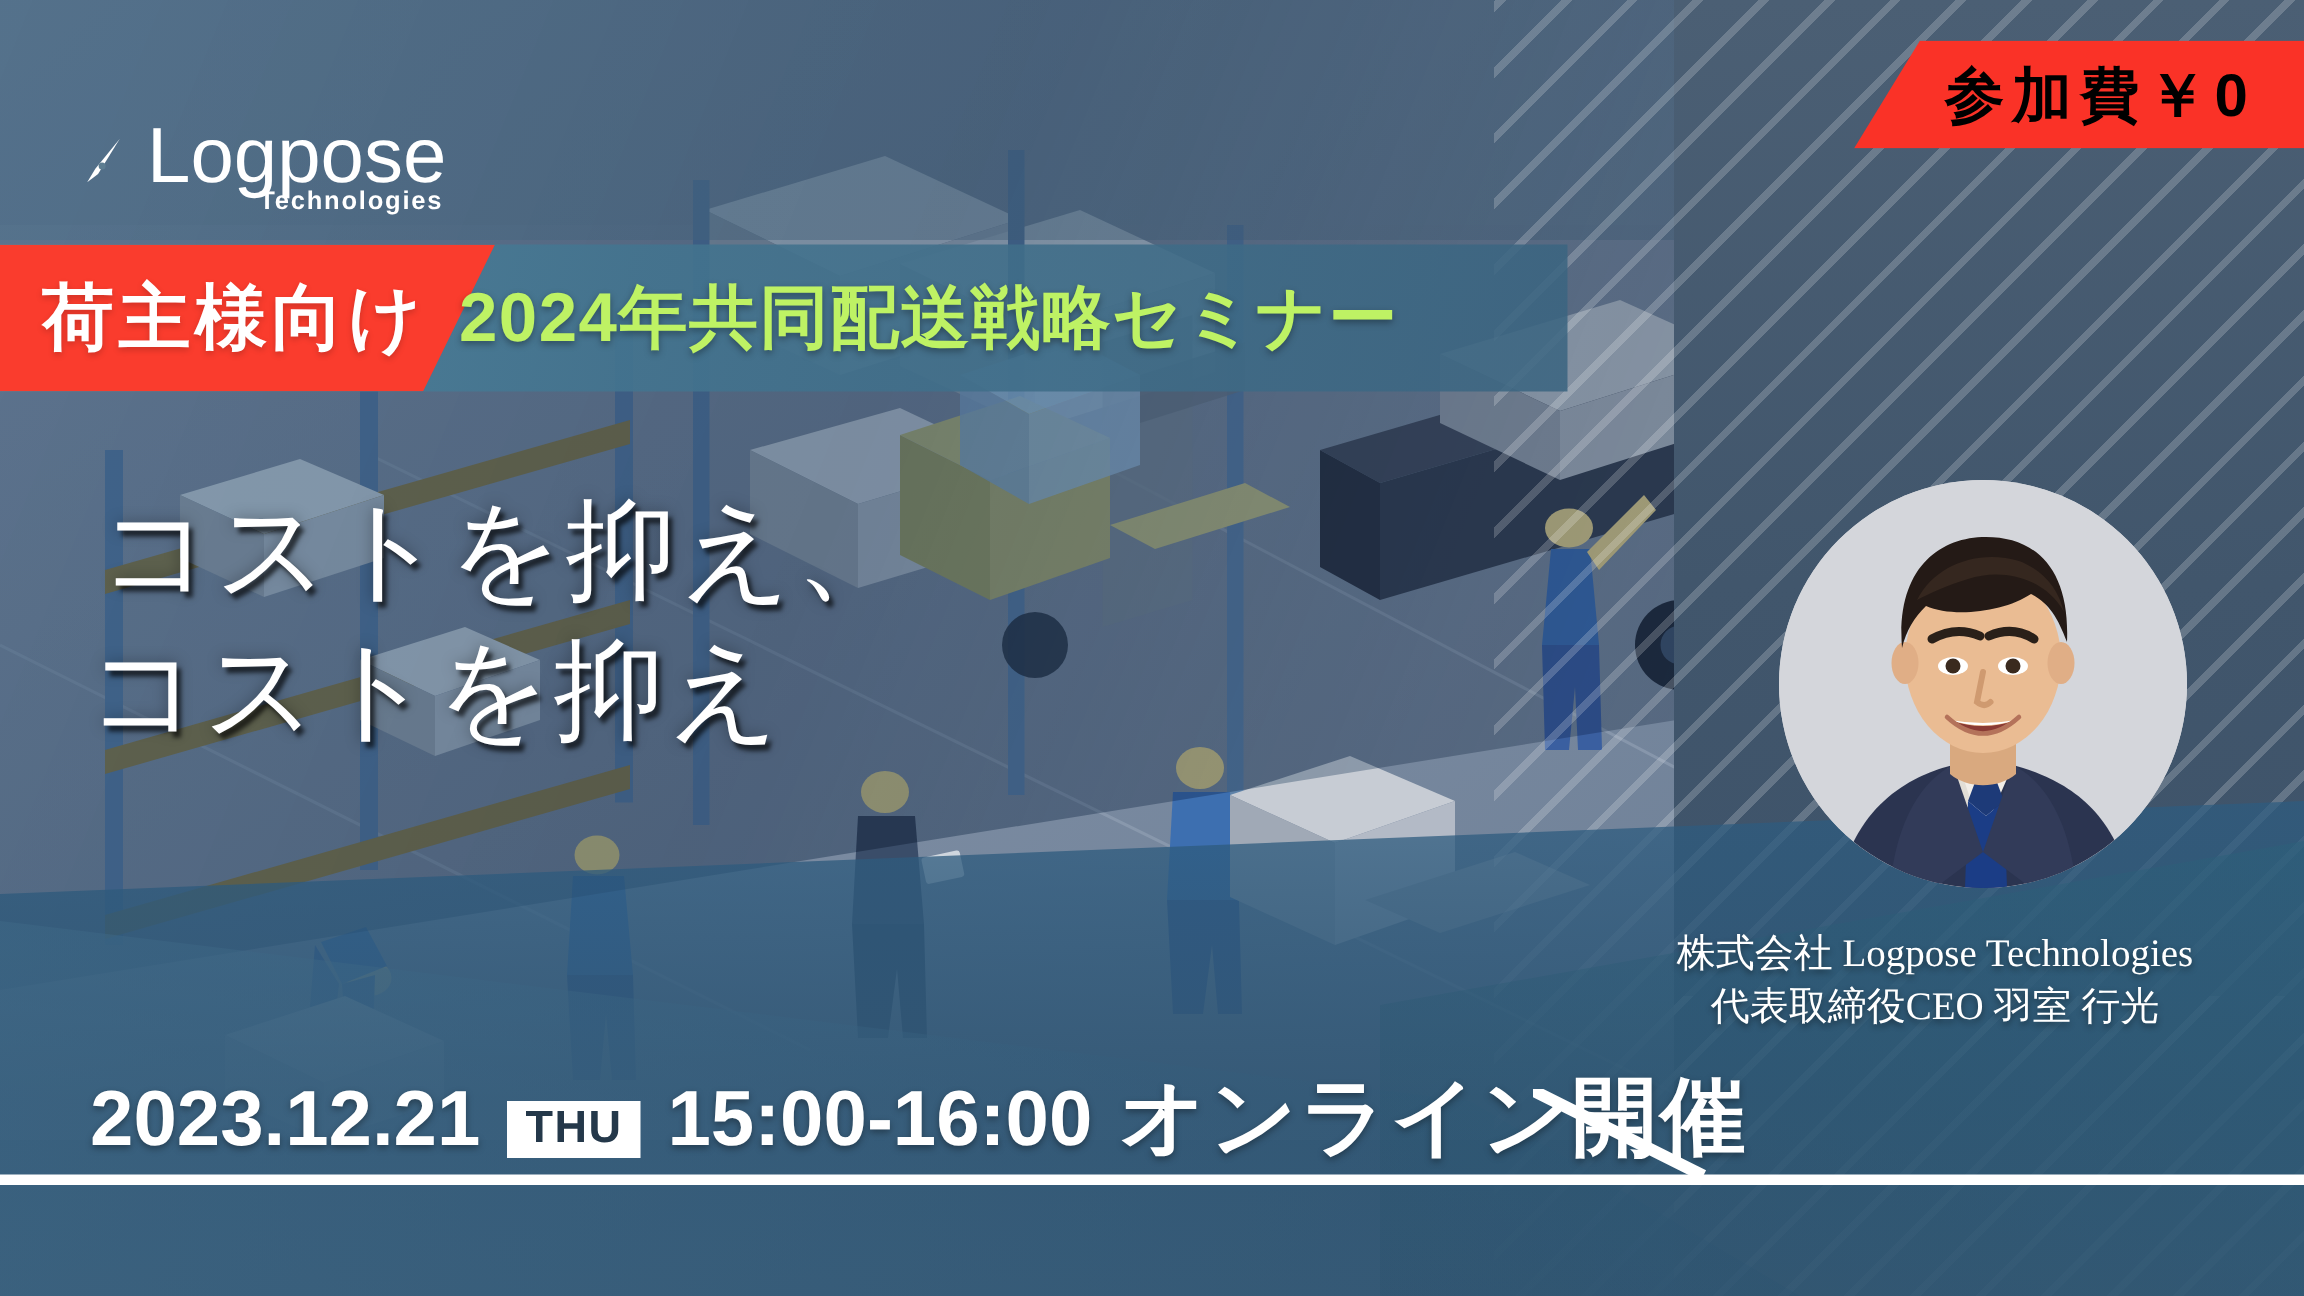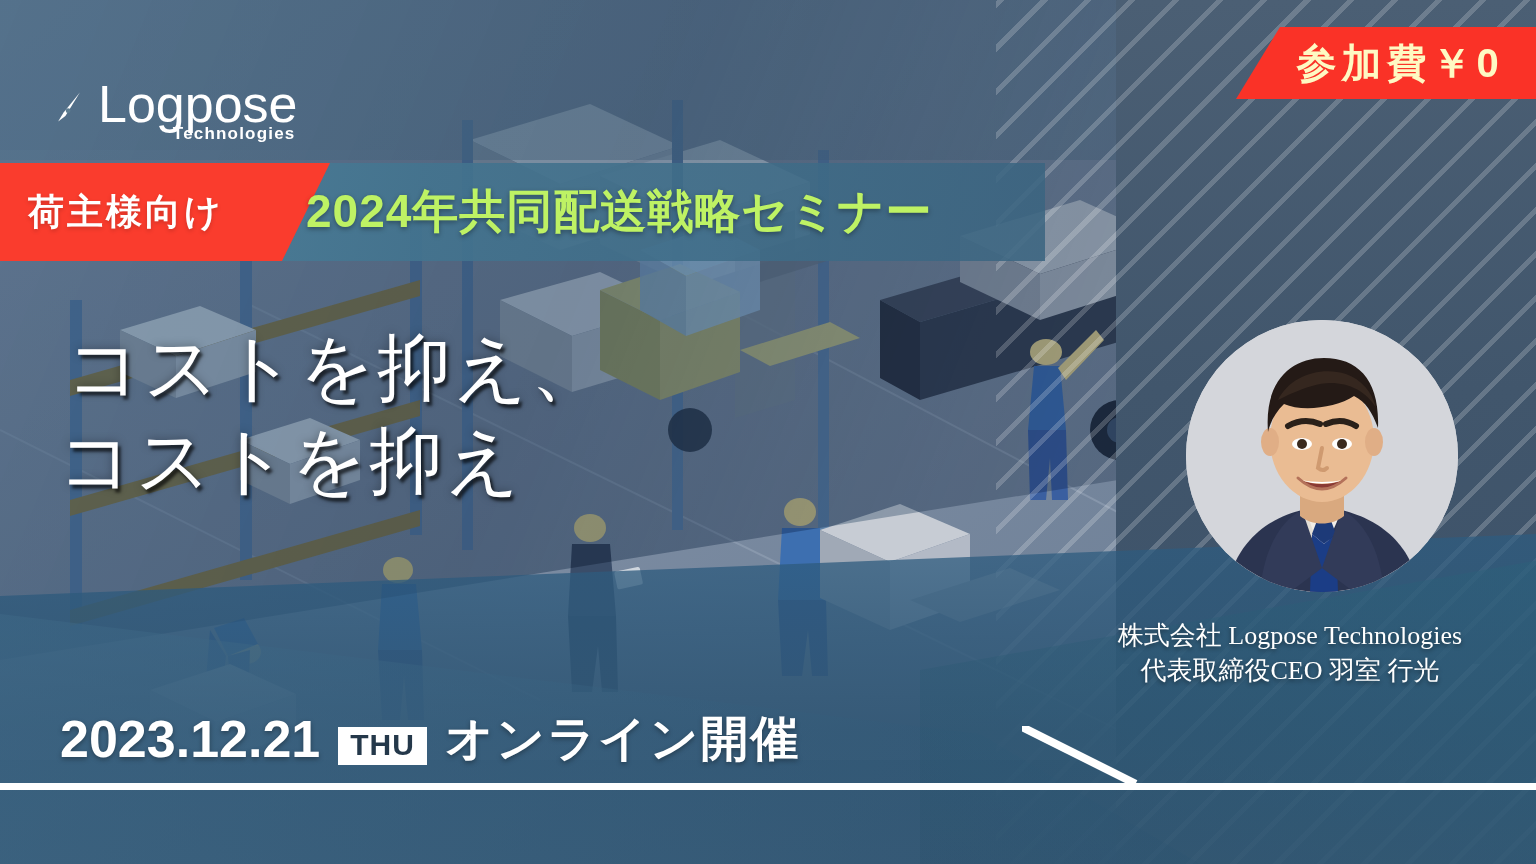--- a/index.html
+++ b/index.html
@@ -100,21 +100,21 @@
     position: absolute;
     left: 0; top: 163px;
     width: 330px; height: 98px;
     background: #fa3c2d;
     clip-path: polygon(0 0, 330px 0, 282px 98px, 0 98px);
     display: flex; align-items: center;
   }
   .ribbon-tag span {
     display: block;
     color: #fff;
-    font-size: 36px;
+    font-size: 48px;
     font-weight: 700;
     letter-spacing: 3px;
     margin-left: 28px;
     text-shadow: 0 2px 4px rgba(0,0,0,.18);
   }
   .ribbon-title {
     position: absolute;
     left: 306px; top: 163px;
     height: 98px;
     display: flex; align-items: center;
@@ -156,21 +156,21 @@
     right: 0; top: 27px;
     height: 72px;
     min-width: 300px;
     background: #fa3227;
     clip-path: polygon(44px 0, 100% 0, 100% 100%, 0 100%);
     display: flex; align-items: center; justify-content: center;
     padding: 0 26px 0 54px;
     box-sizing: border-box;
   }
   .fee-badge span {
-    color: #fef9c3;
+    color: #000000;
     font-size: 40px;
     font-weight: 700;
     letter-spacing: 5px;
     white-space: nowrap;
   }
 
   
   .headline {
     position: absolute;
     left: 66px; top: 322px;
@@ -232,21 +232,21 @@
     letter-spacing: 1px;
     padding: 3px 12px 5px 12px;
     line-height: 1;
     margin-top: 14px;
   }
   .datebar .time {
     font-size: 52px; font-weight: 700;
     text-shadow: 0 2px 5px rgba(0,0,0,.35);
   }
   .datebar .mode {
-    font-size: 48px; font-weight: 700; letter-spacing: 2px;
+    font-size: 57px; font-weight: 700; letter-spacing: 2px;
     text-shadow: 0 2px 5px rgba(0,0,0,.35);
   }
   .flourish {
     position: absolute;
     left: 1022px; top: 726px;
     width: 120px; height: 60px;
   }
   .baseline {
     position: absolute;
     left: 0; top: 783px;
@@ -466,20 +466,21 @@
   </div>
 
   <div class="speaker-name">
     <span class="co">株式会社 Logpose Technologies</span>
     <span class="role">代表取締役CEO 羽室 行光</span>
   </div>
 
   <div class="datebar">
     <span class="date">2023.12.21</span>
     <span class="dow">THU</span>
+    <span class="time">15:00-16:00</span>
     <span class="mode">オンライン開催</span>
   </div>
 
   <svg class="flourish" viewBox="0 0 120 60">
     <path d="M2 2 L110 56" stroke="#ffffff" stroke-width="8" stroke-linecap="square" fill="none"></path>
   </svg>
 
   <div class="baseline"></div>
 
 </div>

